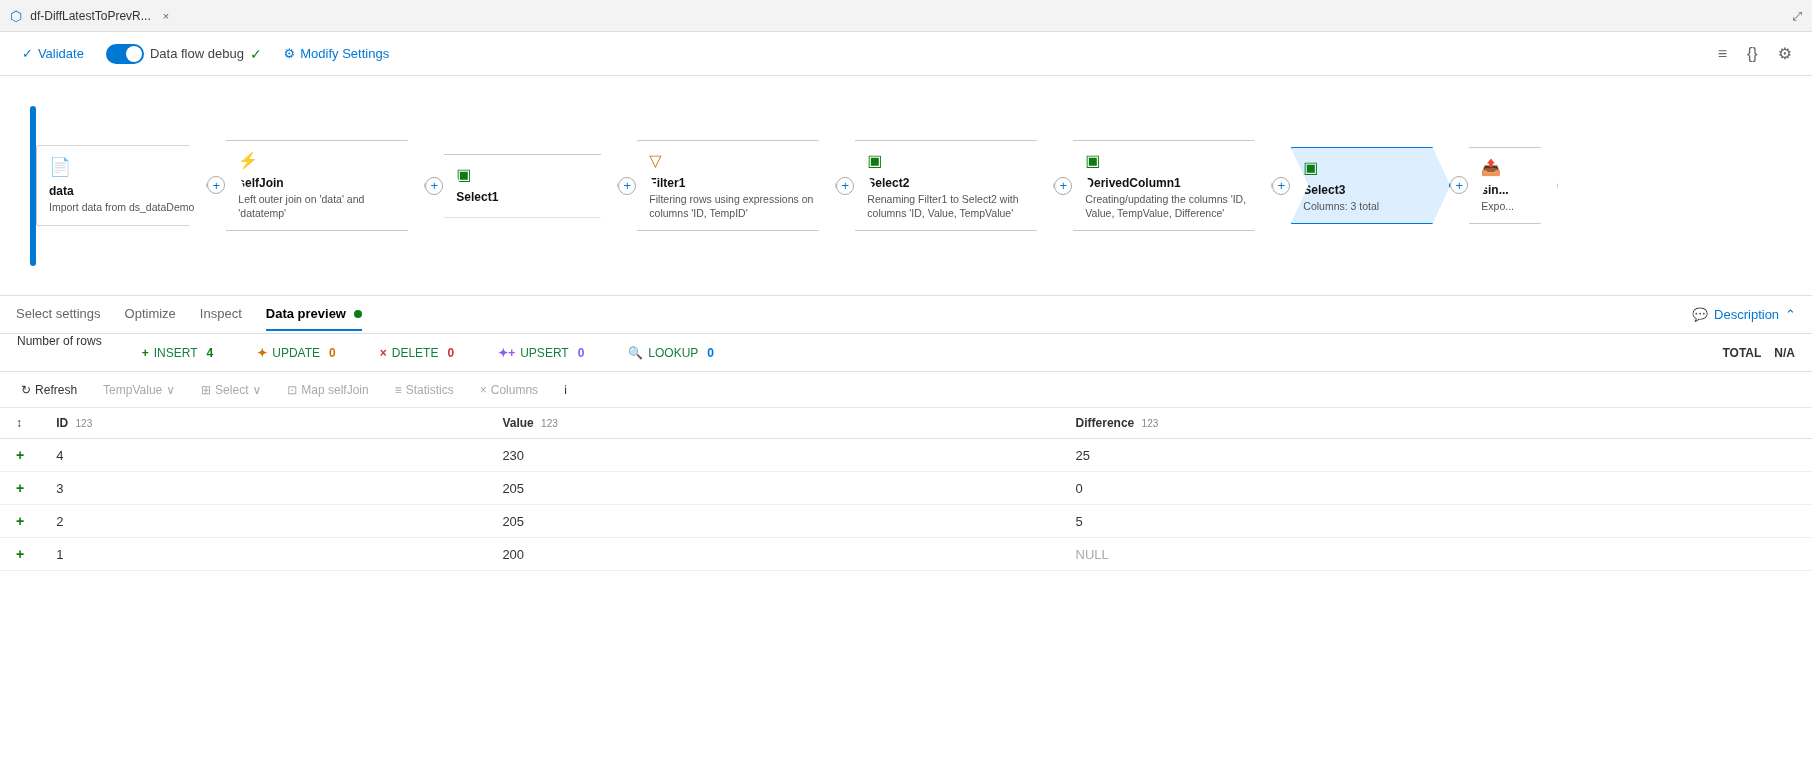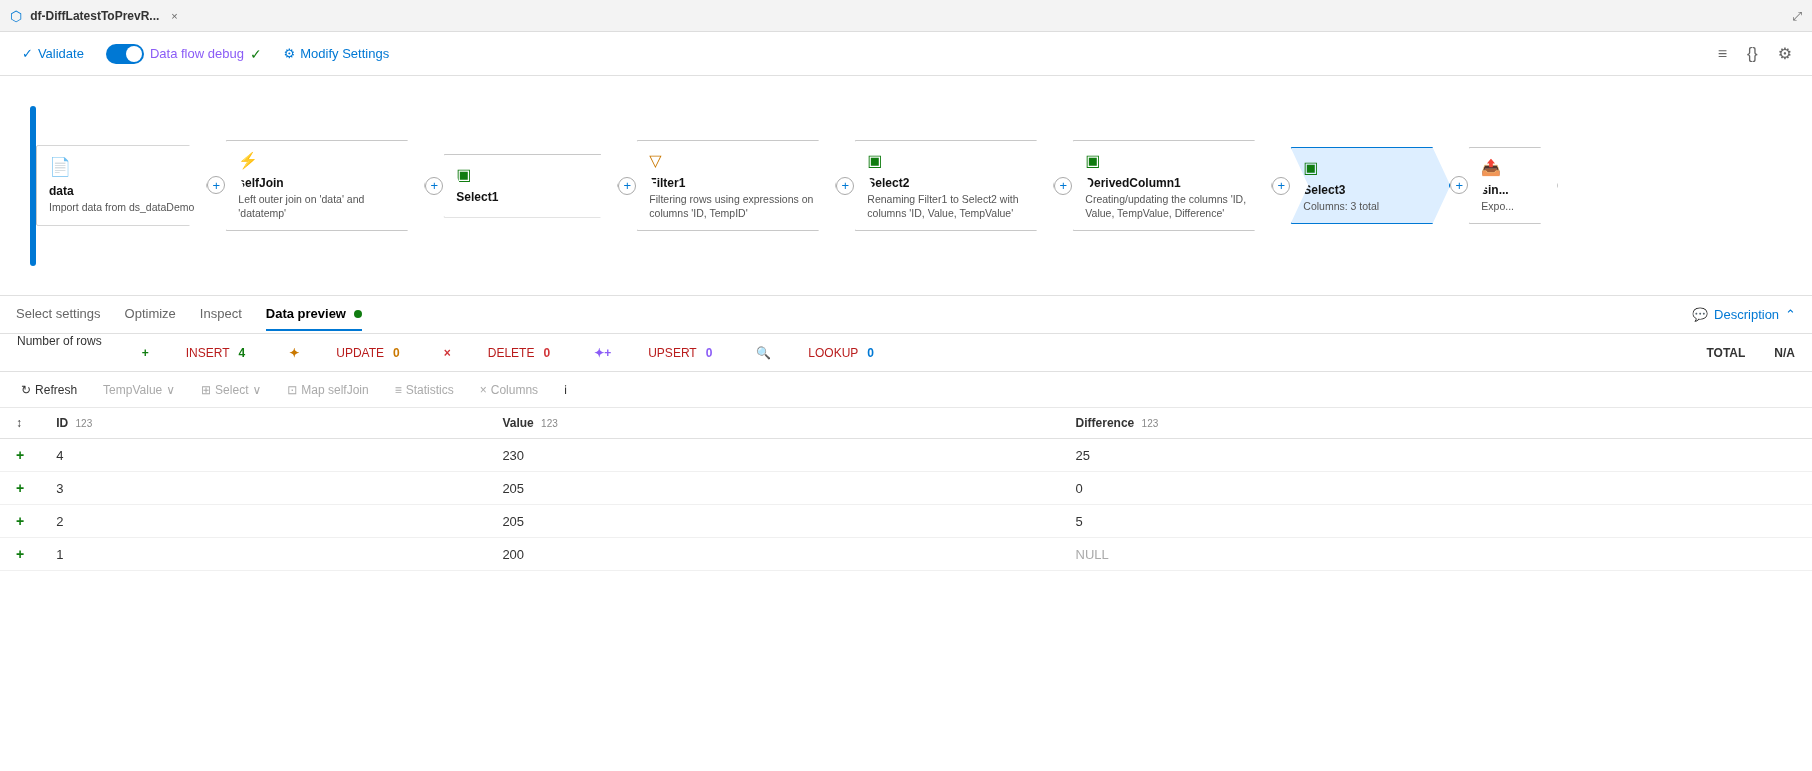--- a/index.html
+++ b/index.html
@@ -10,21 +10,21 @@
       display: flex;
       align-items: center;
       height: 32px;
       background: #f3f3f3;
       border-bottom: 1px solid #ddd;
       padding: 0 10px;
       gap: 8px;
       font-size: 12px;
     }
     .title-bar-icon { color: #0078d4; font-size: 14px; }
-    .title-bar-text { color: #333; font-size: 12px; font-weight: bold; }
+    .title-bar-text { color: #333; font-size: 12px; }
     .title-bar-close { margin-left: 4px; cursor: pointer; color: #666; font-size: 11px; }
     .title-bar-expand { margin-left: auto; cursor: pointer; color: #666; }
 
     
     .toolbar {
       display: flex;
       align-items: center;
       height: 44px;
       border-bottom: 1px solid #e0e0e0;
       padding: 0 16px;
@@ -39,21 +39,21 @@
       display: inline-flex; align-items: center; gap: 6px;
     }
     .toggle-track {
       width: 38px; height: 20px; background: #0078d4; border-radius: 10px;
       position: relative; cursor: pointer;
     }
     .toggle-thumb {
       position: absolute; right: 2px; top: 2px;
       width: 16px; height: 16px; background: white; border-radius: 50%;
     }
-    .debug-label { font-size: 13px; color: #8b5cf6; }
+    .debug-label { font-size: 13px; color: #404040; }
     .debug-check { color: #107c10; font-size: 14px; }
     .toolbar-right { margin-left: auto; display: flex; gap: 12px; }
     .toolbar-icon-btn {
       background: none; border: none; cursor: pointer;
       color: #666; font-size: 16px; padding: 4px;
     }
 
     
     .flow-canvas {
       height: 220px;
@@ -112,21 +112,21 @@
     
     .stats-row {
       display: flex;
       height: 38px;
       padding: 0 17px;
       border-bottom: 1px solid #e0e0e0;
       gap: 40px;
       font-size: 12px;
     }
     .stat-item { display: flex; align-items: center; gap: 5px; }
-    .stat-label { color: #b91c1c; margin-left: 32px; }
+    .stat-label { color: #15803d; }
     .stat-badge {
       font-weight: 700; font-size: 12px;
       padding: 1px 4px; border-radius: 2px;
     }
     .stat-insert { color: #107c10; }
     .stat-update { color: #ca7800; }
     .stat-delete { color: #d13438; }
     .stat-upsert { color: #8b5cf6; }
     .stat-lookup { color: #0078d4; }
     .stat-total { color: #333; font-weight: 600; }
@@ -370,21 +370,21 @@
   </div>
 
   <div class="stat-item">
     <span style="color:#0078d4;">🔍</span>
     <span class="stat-label">LOOKUP</span>
     <span class="stat-badge stat-lookup">0</span>
   </div>
 
   <div class="stat-item" style="margin-left:auto;">
     <span class="stat-total">TOTAL</span>
-    <span class="stat-total" style="margin-left:24px;">N/A</span>
+    <span class="stat-total" style="margin-left:8px;">N/A</span>
   </div>
 </div>
 
 <div class="action-toolbar">
   <button class="action-btn">
     <span>↻</span>
     <span>Refresh</span>
   </button>
 
   <button class="action-btn disabled">

